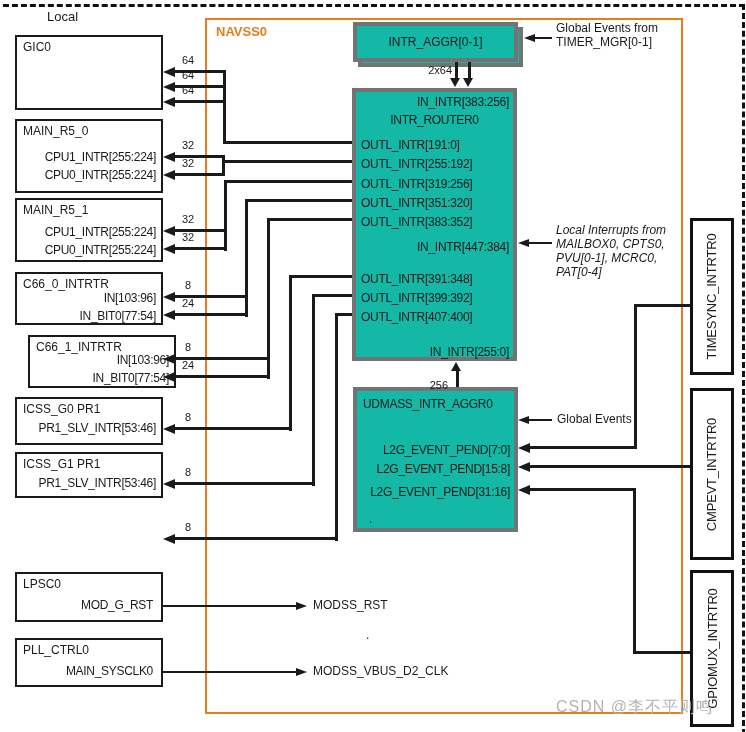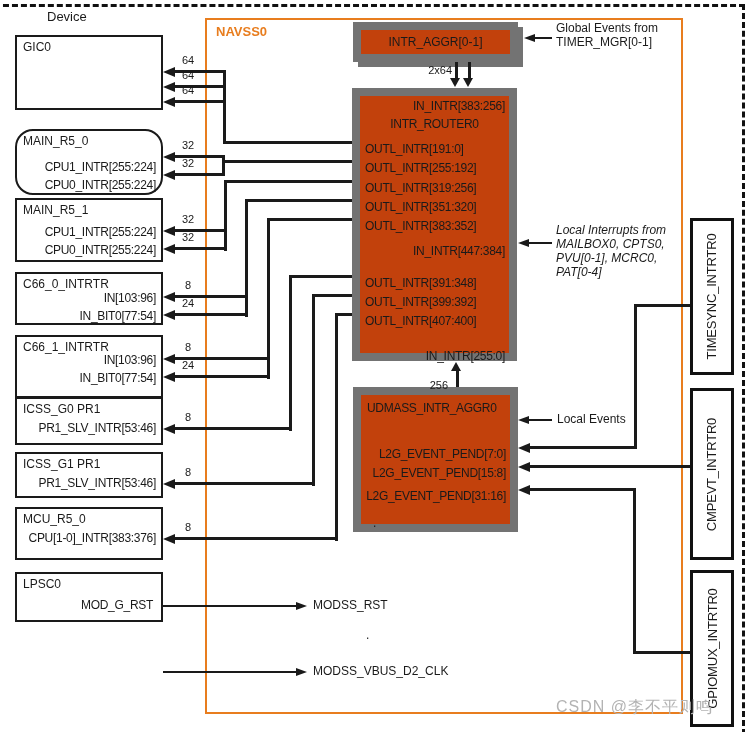--- a/index.html
+++ b/index.html
@@ -8,21 +8,21 @@
   .device-border{position:absolute;left:-6px;top:4px;width:745px;height:725px;
                  border:3px dashed #111;}
   .device-label{position:absolute;left:47px;top:9px;font-size:13px;}
   .navss-box{position:absolute;left:205px;top:18px;width:474px;height:692px;
              border:2px solid #E87D1E;}
   .navss-label{position:absolute;left:216px;top:24px;font-size:13px;color:#E87D1E;font-weight:bold;}
   .box{position:absolute;left:15px;width:148px;background:#fff;border:2px solid #1a1a1a;box-sizing:border-box;}
   .box .title{position:absolute;left:6px;top:3px;font-size:12px;white-space:nowrap;}
   .box .rows{position:absolute;right:5px;font-size:12px;text-align:right;
              letter-spacing:-0.3px;white-space:nowrap;}
-  .bluebox{position:absolute;background:#c2410c;border:8px solid #737373;box-sizing:border-box;}
+  .bluebox{position:absolute;background:#14b8a6;border:4px solid #737373;box-sizing:border-box;}
   .bluebox .t{position:absolute;font-size:12px;letter-spacing:-0.3px;white-space:nowrap;height:16px;line-height:16px;}
   .hl,.vl,.tl{position:absolute;background:#1a1a1a;}
   .hl{height:3px;}
   .vl{width:3px;}
   .tl{height:2px;}
   .ah-l{position:absolute;width:0;height:0;border-top:5px solid transparent;
         border-bottom:5px solid transparent;border-right:12px solid #1a1a1a;}
   .ah-lt{position:absolute;width:0;height:0;border-top:4px solid transparent;
         border-bottom:4px solid transparent;border-right:11px solid #1a1a1a;}
   .ah-rt{position:absolute;width:0;height:0;border-top:4px solid transparent;
@@ -40,78 +40,78 @@
   .watermark{position:absolute;left:556px;top:697px;font-size:16px;letter-spacing:1px;
              color:#B3B3B3;z-index:9;white-space:nowrap;}
   .dot{position:absolute;font-size:12px;}
 </style>
 </head>
 <body>
 
 <div class="canvas">
 
   <div class="device-border"></div>
-  <div class="device-label">Device</div>
+  <div class="device-label">Local</div>
 
   <div class="navss-box"></div>
   <div class="navss-label">NAVSS0</div>
 
   <div class="box" style="top:35px;height:75px;">
     <div class="title">GIC0</div>
   </div>
-  <div class="box" style="top:129px;height:66px;border-radius:18px;">
+  <div class="box" style="top:119px;height:74px;">
     <div class="title">MAIN_R5_0</div>
     <div class="rows" style="top:27px;line-height:18px;">
       <div>CPU1_INTR[255:224]</div>
       <div>CPU0_INTR[255:224]</div>
     </div>
   </div>
   <div class="box" style="top:198px;height:64px;">
     <div class="title">MAIN_R5_1</div>
     <div class="rows" style="top:23px;line-height:18px;">
       <div>CPU1_INTR[255:224]</div>
       <div>CPU0_INTR[255:224]</div>
     </div>
   </div>
   <div class="box" style="top:272px;height:53px;">
     <div class="title">C66_0_INTRTR</div>
     <div class="rows" style="top:15px;line-height:18px;">
       <div>IN[103:96]</div>
       <div>IN_BIT0[77:54]</div>
     </div>
   </div>
-  <div class="box" style="top:335px;height:63px;">
+  <div class="box" style="top:335px;height:53px;margin-left:13px;">
     <div class="title">C66_1_INTRTR</div>
     <div class="rows" style="top:14px;line-height:18px;">
       <div>IN[103:96]</div>
       <div>IN_BIT0[77:54]</div>
     </div>
   </div>
   <div class="box" style="top:397px;height:48px;">
     <div class="title">ICSS_G0 PR1</div>
     <div class="rows" style="top:22px;line-height:15px;">
       <div>PR1_SLV_INTR[53:46]</div>
     </div>
   </div>
   <div class="box" style="top:452px;height:46px;">
     <div class="title">ICSS_G1 PR1</div>
     <div class="rows" style="top:22px;line-height:15px;">
       <div>PR1_SLV_INTR[53:46]</div>
     </div>
   </div>
-  <div class="box" style="top:507px;height:53px;">
-    <div class="title">MCU_R5_0</div>
-    <div class="rows" style="top:22px;line-height:15px;">
-      <div>CPU[1-0]_INTR[383:376]</div>
-    </div>
-  </div>
   <div class="box" style="top:572px;height:50px;">
     <div class="title">LPSC0</div>
     <div class="rows" style="top:24px;right:8px;line-height:15px;">
       <div>MOD_G_RST</div>
+    </div>
+  </div>
+  <div class="box" style="top:638px;height:49px;">
+    <div class="title">PLL_CTRL0</div>
+    <div class="rows" style="top:24px;right:8px;line-height:15px;">
+      <div>MAIN_SYSCLK0</div>
     </div>
   </div>
 
   <div class="bluebox" style="left:358px;top:27px;width:165px;height:40px;"></div>
   <div class="bluebox" style="left:353px;top:22px;width:165px;height:40px;display:flex;align-items:center;justify-content:center;">
     <span style="font-size:12px;">INTR_AGGR[0-1]</span>
   </div>
 
   <div class="bluebox" style="left:352px;top:88px;width:165px;height:273px;">
     <div class="t" style="right:4px;top:2px;">IN_INTR[383:256]</div>
@@ -247,20 +247,20 @@
   <div class="wlabel" style="left:176px;top:521px;">8</div>
   <div class="buslabel" style="left:418px;top:64px;">2x64</div>
   <div class="buslabel" style="left:414px;top:379px;">256</div>
 
   <div class="ann" style="left:556px;top:21px;">Global Events from
 TIMER_MGR[0-1]</div>
   <div class="ann" style="left:556px;top:223px;font-style:italic;">Local Interrupts from
 MAILBOX0, CPTS0,
 PVU[0-1], MCRC0,
 PAT[0-4]</div>
-  <div class="ann" style="left:557px;top:412px;">Local Events</div>
+  <div class="ann" style="left:557px;top:412px;">Global Events</div>
   <div class="ann" style="left:313px;top:598px;">MODSS_RST</div>
   <div class="ann" style="left:313px;top:664px;">MODSS_VBUS_D2_CLK</div>
   <div class="dot" style="left:366px;top:628px;">.</div>
 
   <div class="watermark">CSDN @李不平则鸣</div>
 
 </div>
 
 </body></html>

